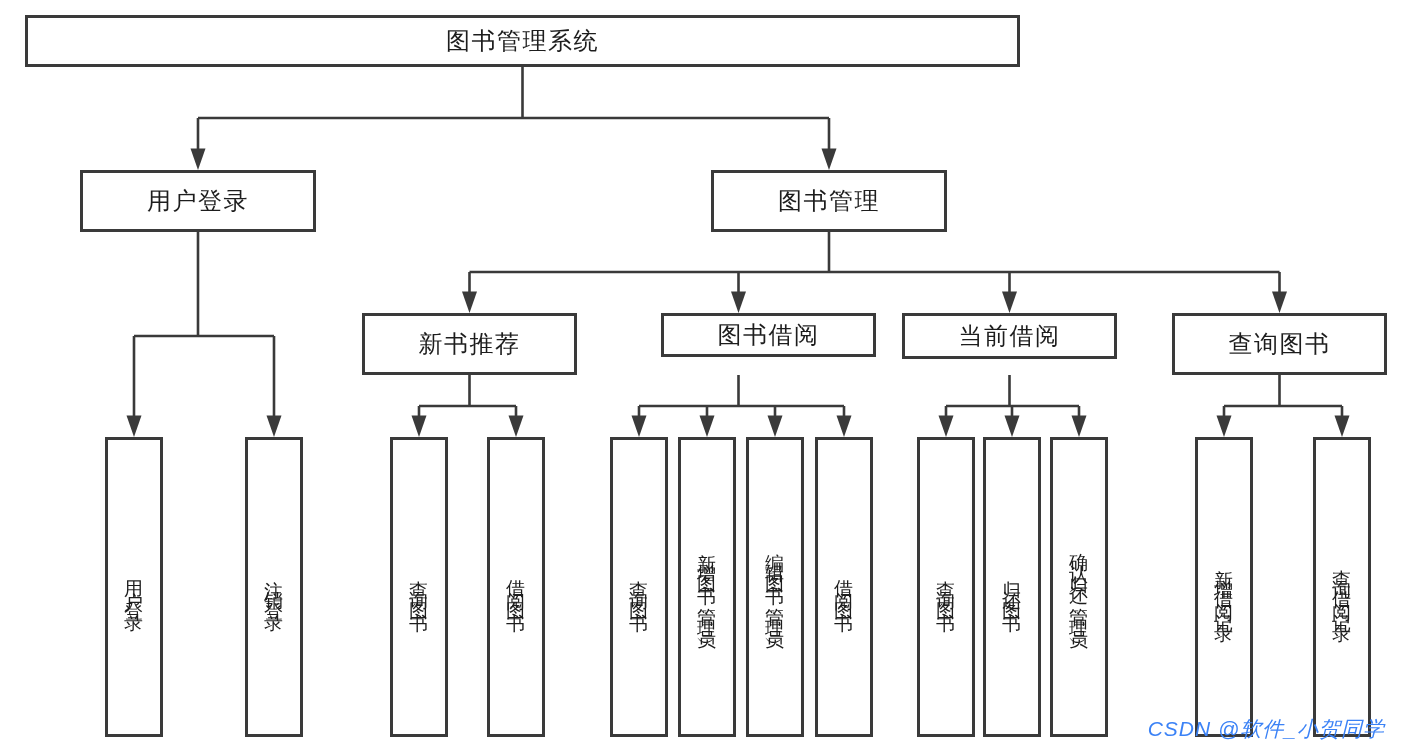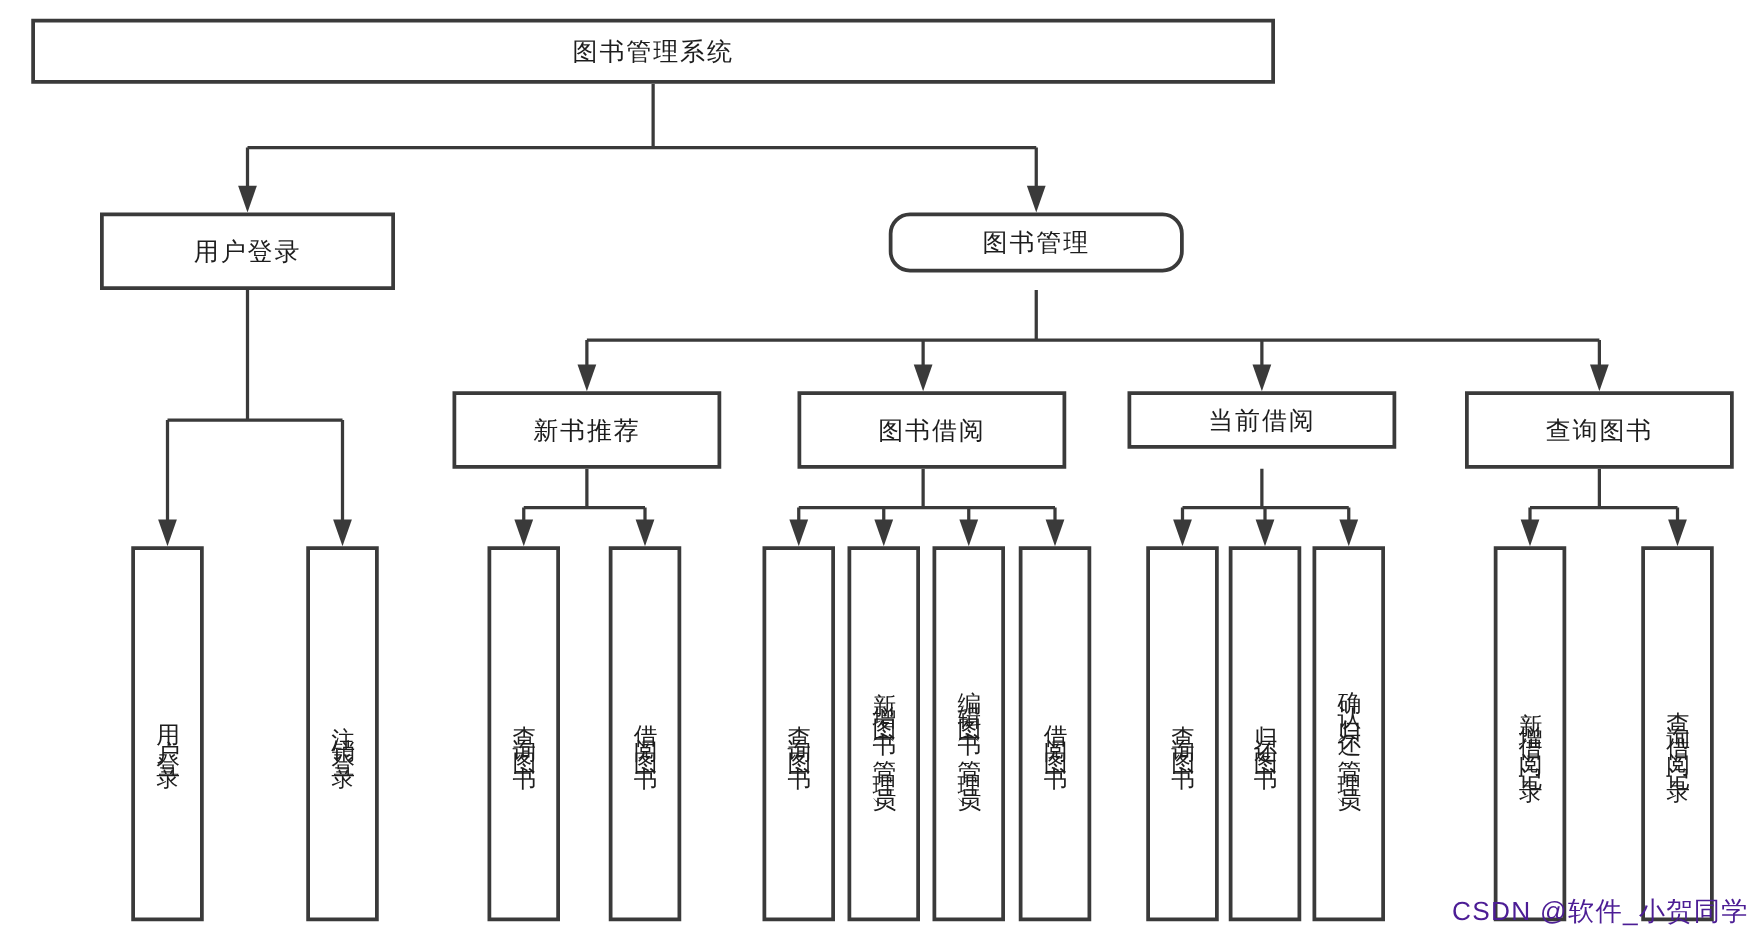--- a/index.html
+++ b/index.html
@@ -6,28 +6,28 @@
   .canvas {
     position:relative; width:1405px; height:747px; background:#ffffff;
     font-family:"Liberation Sans","DejaVu Sans",sans-serif; overflow:hidden;
   }
   svg.connectors { position:absolute; left:0; top:0; z-index:0; }
   .box {
     position:absolute; background:#ffffff; border:3px solid #3a3a3a;
     box-sizing:border-box; display:flex; align-items:center; justify-content:center;
     color:#1d1d1d; z-index:1;
   }
-  .hbox span { font-size:20px; letter-spacing:1.5px; white-space:nowrap; }
+  .hbox span { font-size:24px; letter-spacing:1.5px; white-space:nowrap; }
   .vbox span {
     writing-mode:vertical-rl; text-orientation:mixed;
     font-size:19px; letter-spacing:11px; line-height:1; white-space:nowrap;
   }
   .watermark {
-    position:absolute; right:6px; bottom:4px; z-index:5;
-    font-size:21px; letter-spacing:1px; color:#4c1d95; white-space:nowrap;
+    position:absolute; right:20px; bottom:4px; z-index:5;
+    font-size:21px; letter-spacing:1px; color:#3b82f6; white-space:nowrap;font-style:italic;
   }
   .connectors path { stroke:#3a3a3a; stroke-width:2.6; fill:none; }
   .connectors polygon { fill:#3a3a3a; }
 </style>
 </head>
 <body>
 
 <div class="canvas">
 
   <svg class="connectors" width="1405" height="747">
@@ -66,28 +66,28 @@
     <polygon points="1334.5,415.5 1349.5,415.5 1342,437"></polygon>
   </svg>
 
   <div class="box hbox" style="left:25px;top:15px;width:995px;height:52px;">
     <span>图书管理系统</span>
   </div>
 
   <div class="box hbox" style="left:80px;top:170px;width:236px;height:62px;">
     <span>用户登录</span>
   </div>
-  <div class="box hbox" style="left:711px;top:170px;width:236px;height:48px;border-radius:17px;">
+  <div class="box hbox" style="left:711px;top:170px;width:236px;height:62px;">
     <span>图书管理</span>
   </div>
 
   <div class="box hbox" style="left:362px;top:313px;width:215px;height:62px;">
     <span>新书推荐</span>
   </div>
-  <div class="box hbox" style="left:638px;top:313px;width:215px;height:62px;">
+  <div class="box hbox" style="left:661px;top:313px;width:215px;height:44px;">
     <span>图书借阅</span>
   </div>
   <div class="box hbox" style="left:902px;top:313px;width:215px;height:46px;">
     <span>当前借阅</span>
   </div>
   <div class="box hbox" style="left:1172px;top:313px;width:215px;height:62px;">
     <span>查询图书</span>
   </div>
 
   <div class="box vbox" style="left:105px;top:437px;width:58px;height:300px;">

